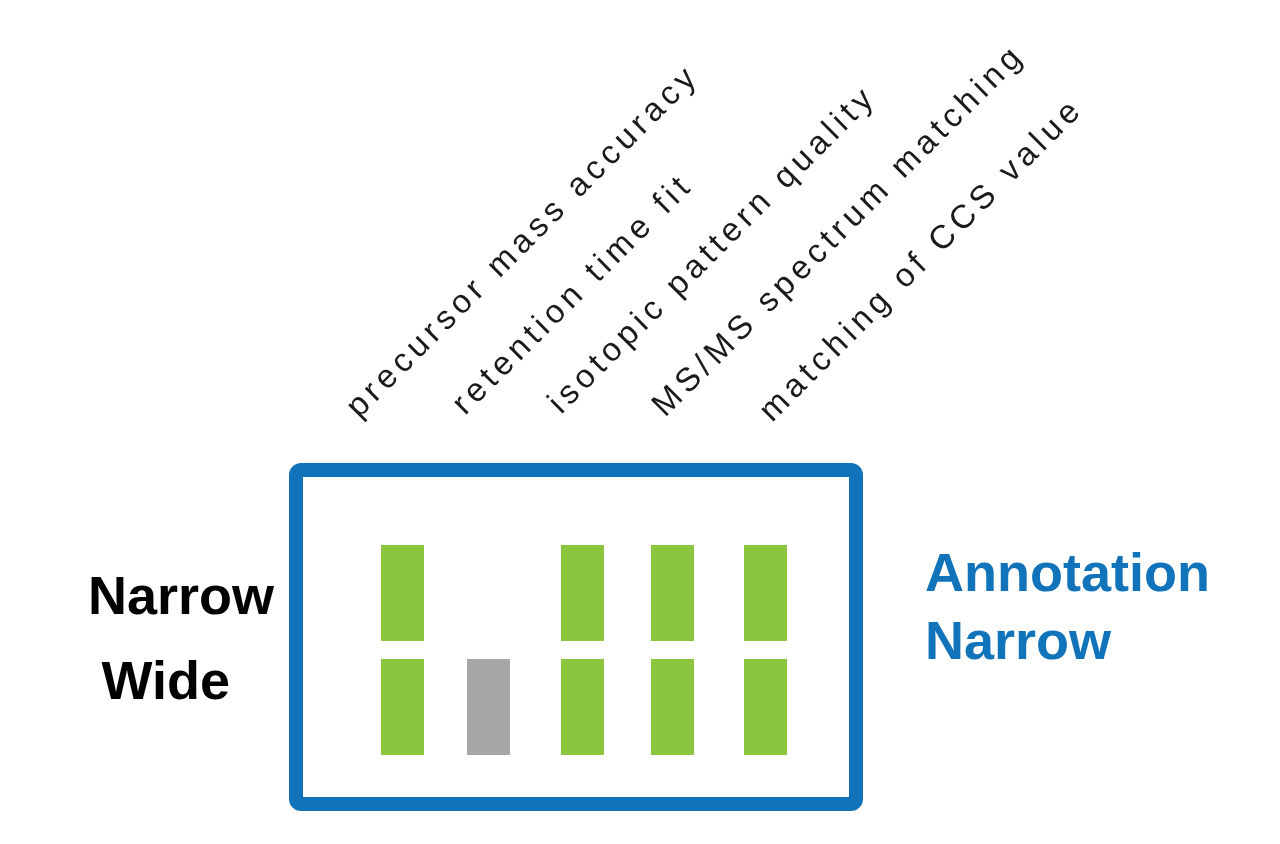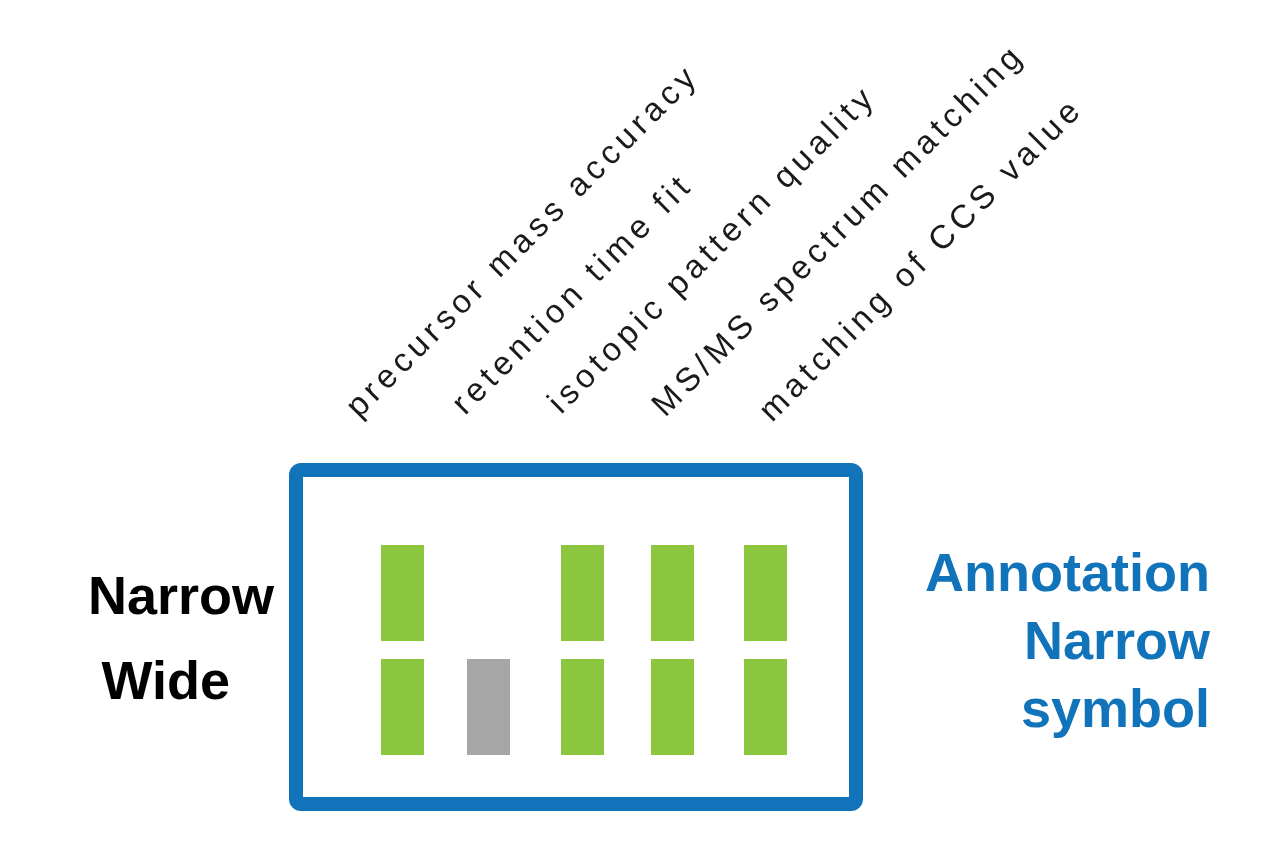--- a/index.html
+++ b/index.html
@@ -37,21 +37,21 @@
   .bar.c1{left:381px;}
   .bar.c2{left:467px;}
   .bar.c3{left:561px;}
   .bar.c4{left:651px;}
   .bar.c5{left:744px;}
   .bar.green{background:#8CC63E;}
   .bar.gray{background:#A6A6A6;}
   
   .caption{
     position:absolute;left:925px;top:538px;
-    font-size:54px;line-height:68px;font-weight:bold;color:#1173B9;text-align:right;
+    font-size:54px;line-height:68px;font-weight:bold;color:#1173B9;
   }
 </style>
 </head>
 <body>
 
 <div class="stage">
 
   <div class="criteria c1">precursor mass accuracy</div>
   <div class="criteria c2">retention time fit</div>
   <div class="criteria c3">isotopic pattern quality</div>
@@ -71,16 +71,15 @@
 
   <div class="bar r2 c1 green"></div>
   <div class="bar r2 c2 gray"></div>
   <div class="bar r2 c3 green"></div>
   <div class="bar r2 c4 green"></div>
   <div class="bar r2 c5 green"></div>
 
   <div class="caption">
     <div>Annotation</div>
     <div>Narrow</div>
-    <div>symbol</div>
   </div>
 
 </div>
 
 </body></html>

